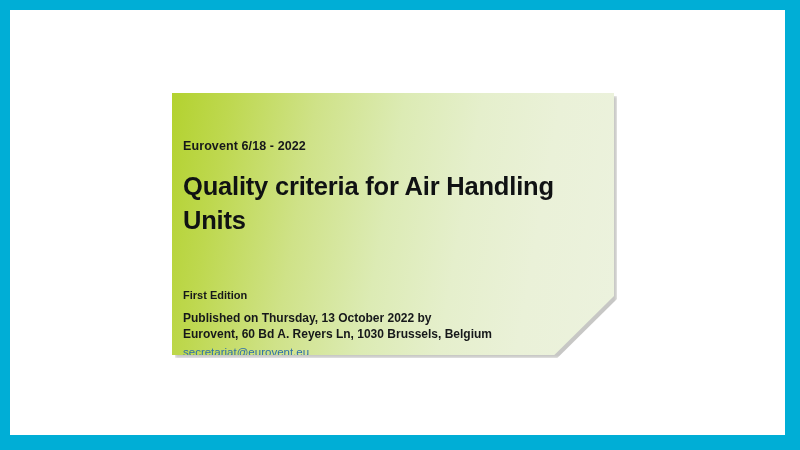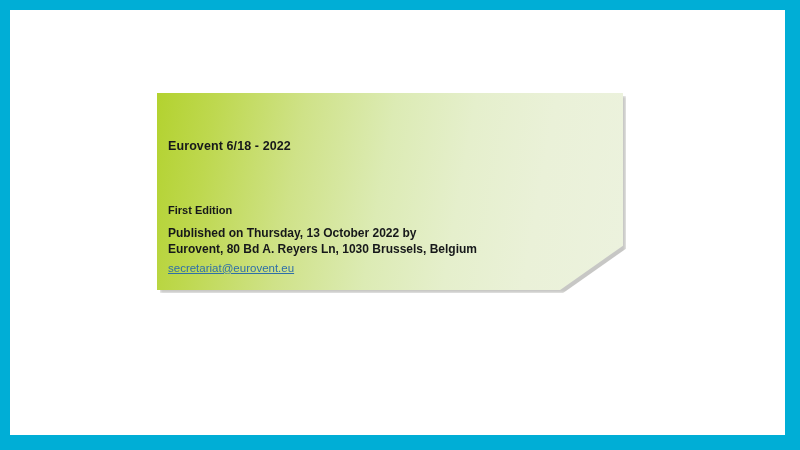--- a/index.html
+++ b/index.html
@@ -29,25 +29,24 @@
     position: relative;
     width: 100%;
     height: 100%;
     background: #ffffff;
     overflow: hidden;
   }
 
   
   .cover-card-wrap {
     position: absolute;
-    left: 147px;
+    left: 162px;
     top: 83px;
     width: 442px;
-    height: 197px;
-    padding-left: 24px;
+    height: 262px;
   }
 
   
   .cover-card-shadow {
     position: absolute;
     left: 3px;
     top: 3px;
     width: 100%;
     height: 100%;
     background: #9a9a96;
@@ -131,26 +130,27 @@
 <div class="slide-frame">
   <div class="slide-canvas">
 
     <div class="cover-card-wrap">
       <div class="cover-card-shadow"></div>
 
       <div class="cover-card">
 
         <p class="doc-ref">Eurovent 6/18 - 2022</p>
 
+        <h1 class="doc-title">Quality criteria for Air Handling Units</h1>
 
         <p class="edition">First Edition</p>
 
         <p class="imprint">
           <span class="imprint-line">Published on Thursday, 13 October 2022 by</span>
-          <span class="imprint-line">Eurovent, 80 Bd A. Reyers Ln, 1030 Brussels, Belgium</span>
+          <span class="imprint-line">Eurovent, 60 Bd A. Reyers Ln, 1030 Brussels, Belgium</span>
         </p>
 
         <a class="contact-link">secretariat@eurovent.eu</a>
 
       </div>
     </div>
 
   </div>
 </div>
 

